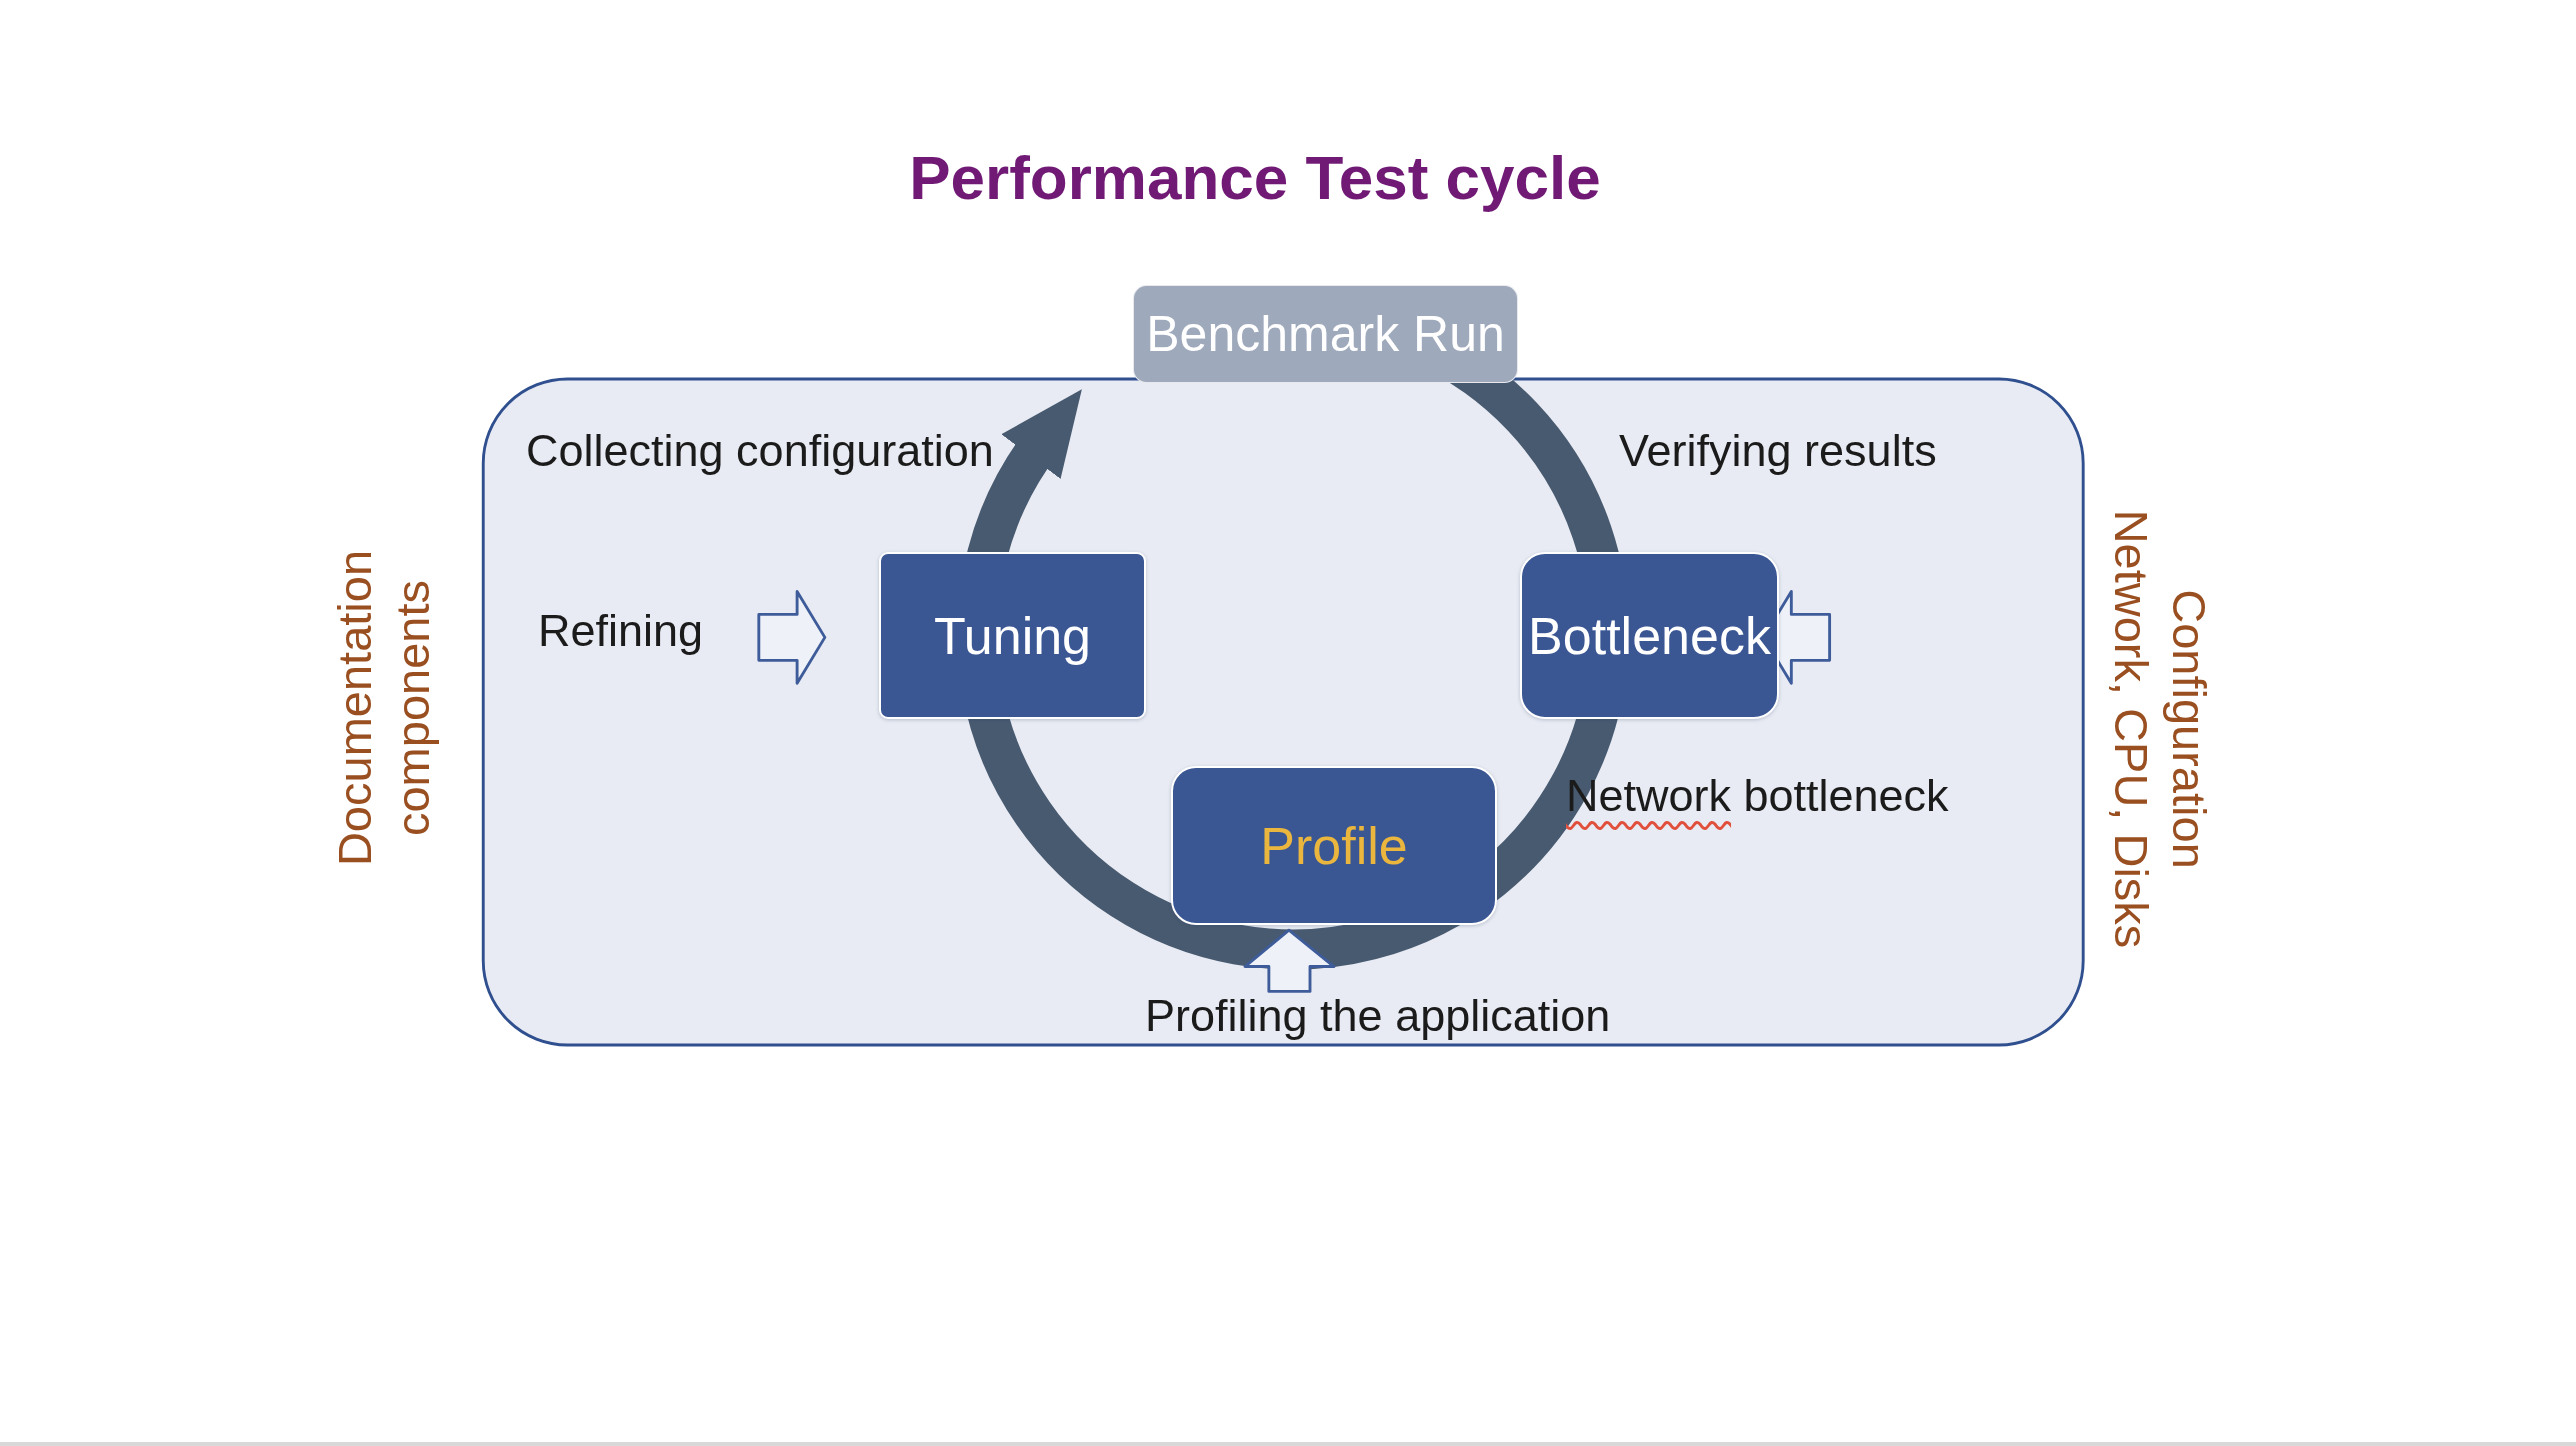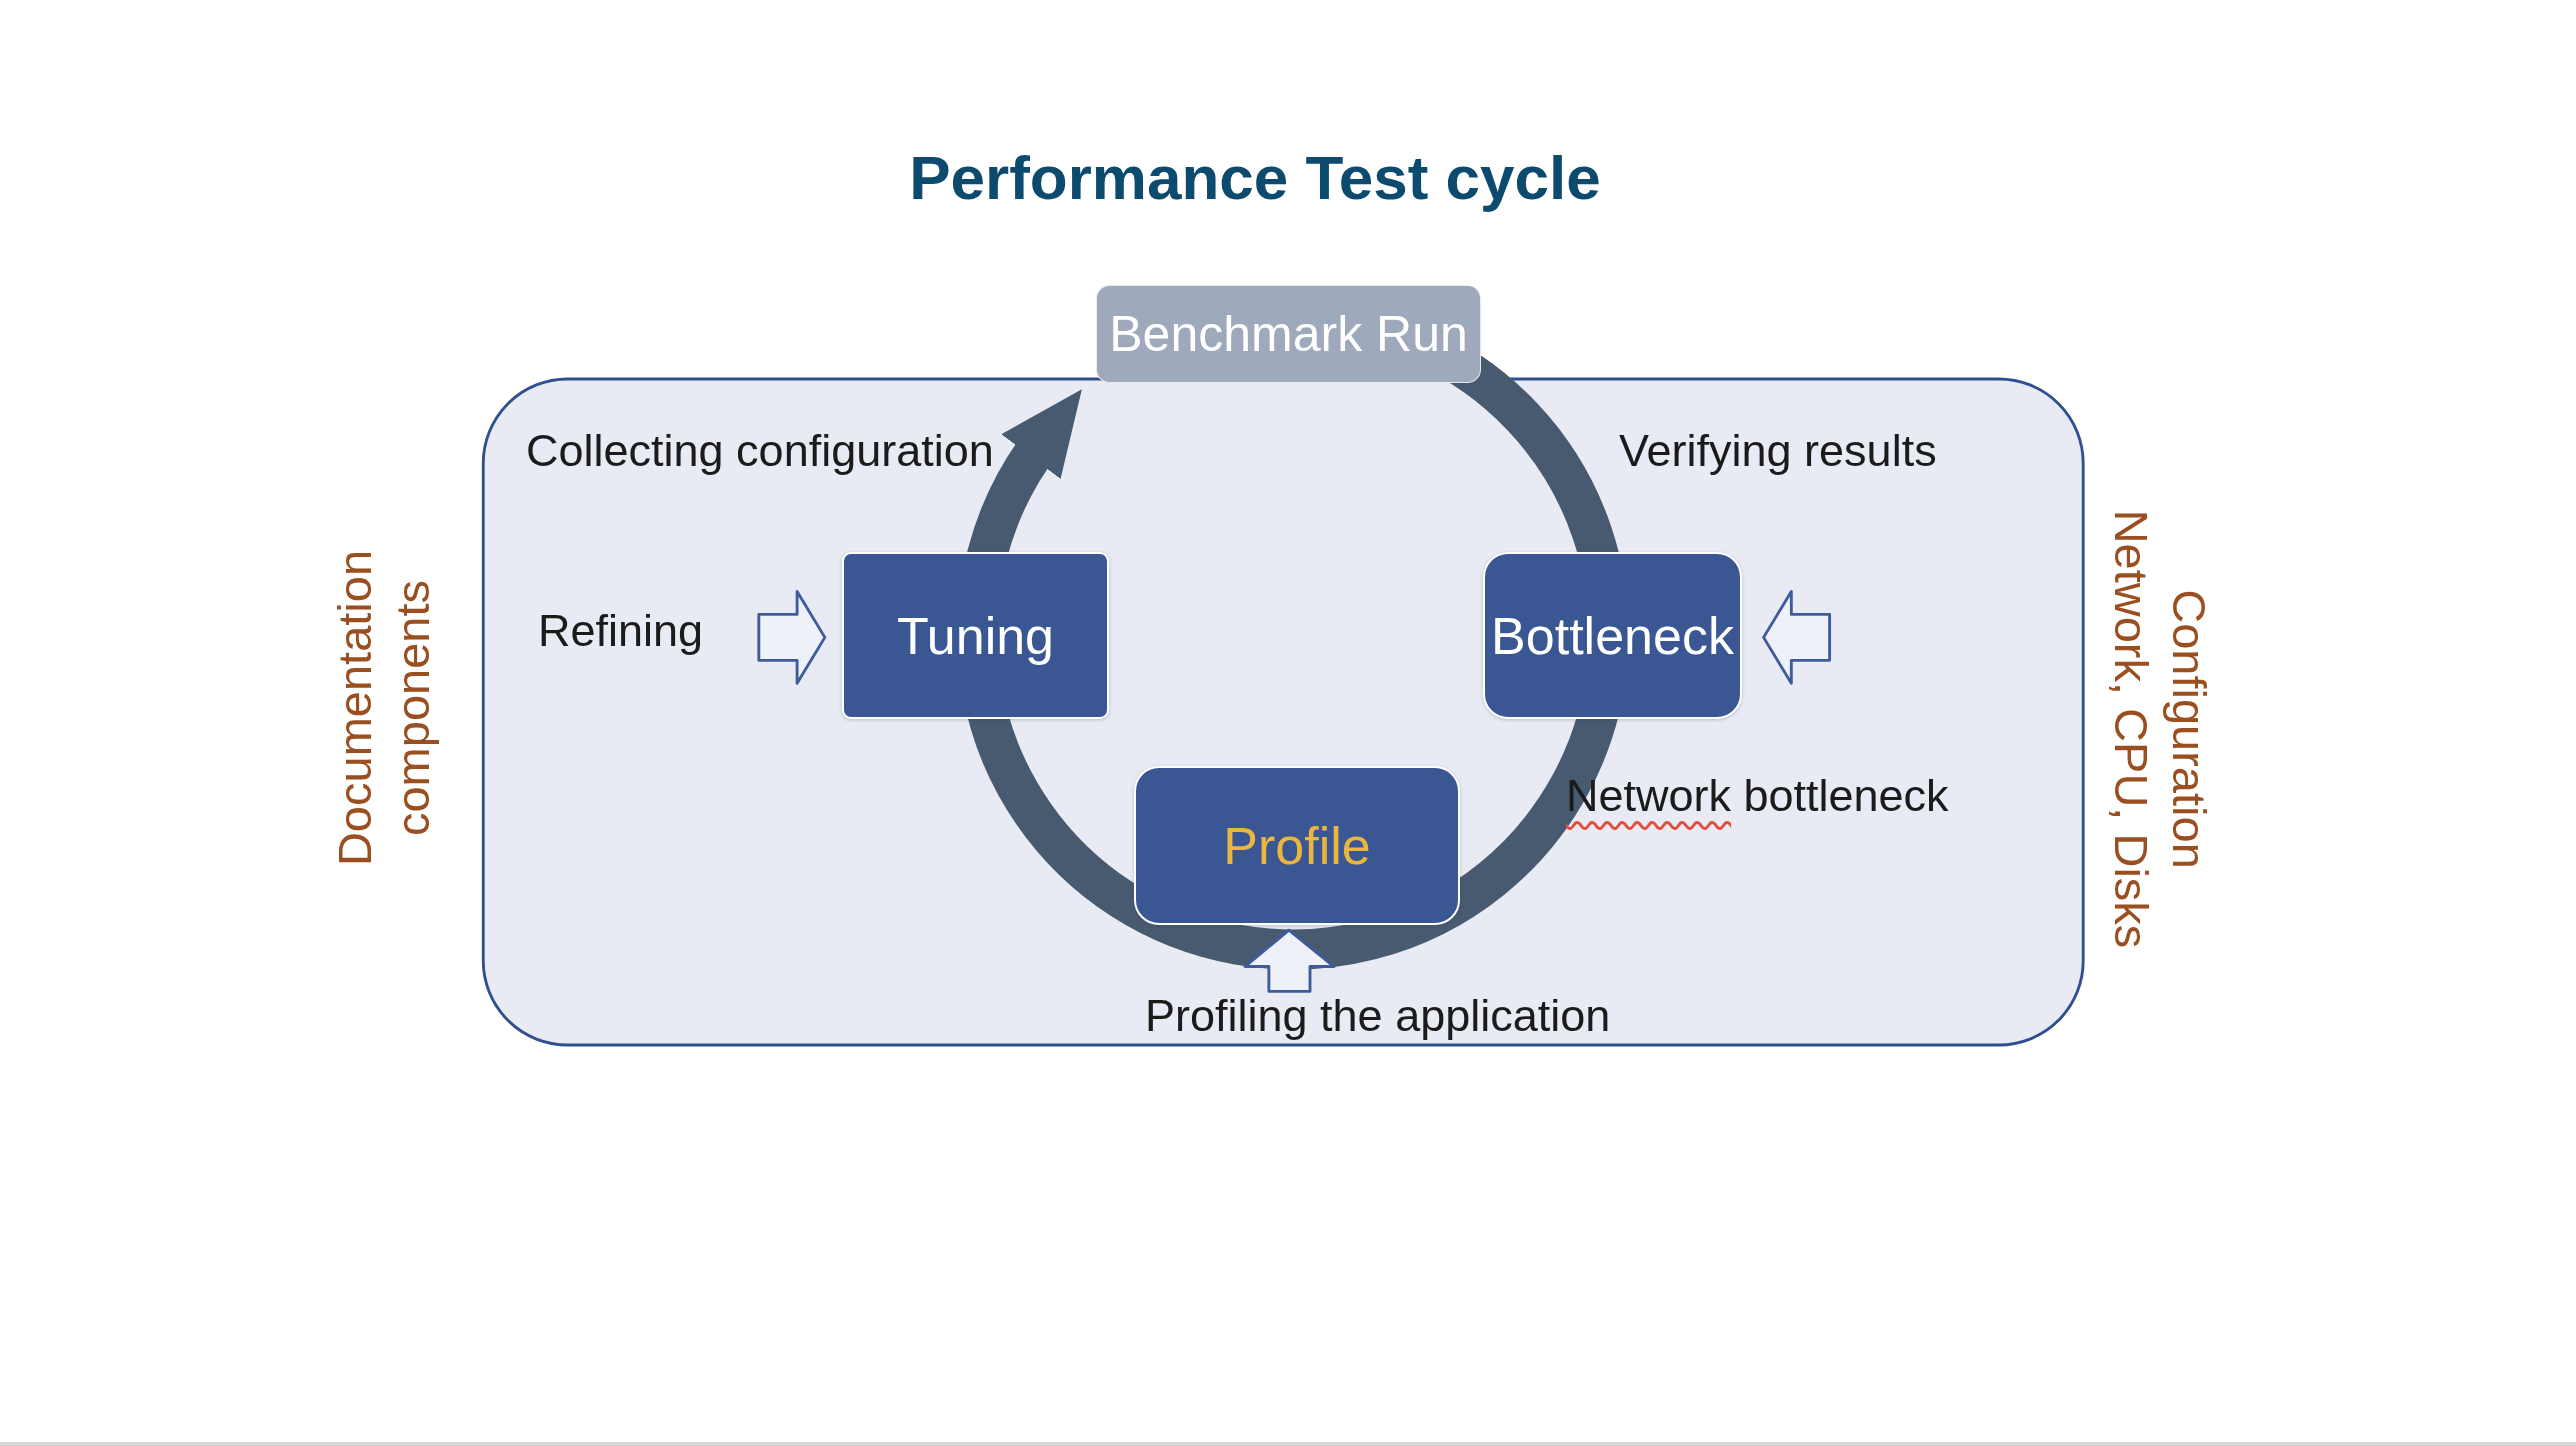--- a/index.html
+++ b/index.html
@@ -3,27 +3,27 @@
 <meta charset="utf-8">
 <style>
   html,body{margin:0;padding:0;background:#ffffff;}
   .stage{
     position:relative;width:2576px;height:1447px;overflow:hidden;
     font-family:"Liberation Sans",sans-serif;color:#1b1b1b;background:#ffffff;
   }
   .abs{position:absolute;}
   .slide-title{
     left:1255px;top:142px;transform:translateX(-50%);
-    font-size:62px;font-weight:600;letter-spacing:0;white-space:nowrap;color:#0c4a6e;
+    font-size:62px;font-weight:600;letter-spacing:0;white-space:nowrap;color:#701a75;
   }
   svg.layer{left:0;top:0;}
   
   .node{
     display:flex;align-items:center;justify-content:center;
-    color:#ffffff;font-size:52px;white-space:nowrap;
+    color:#ffffff;font-size:52px;white-space:nowrap;margin-left:37px;
   }
   .node-benchmark{
     left:1096px;top:285px;width:383px;height:96px;border-radius:13.4px;
     background:#9fa9bc;border:1.9px solid rgba(255,255,255,0.75);font-size:50px;
   }
   .node-blue{background:#3a5794;border:2.9px solid #ffffff;border-radius:25px;
     box-shadow:0 1px 3.8px rgba(40,60,100,0.25);}
   .node-tuning{left:842px;top:552px;width:263px;height:163px;border-radius:9px;}
   .node-bottleneck{left:1483px;top:552px;width:255px;height:163px;}
   .node-profile{left:1134px;top:766px;width:322px;height:155px;color:#eab63e;}

